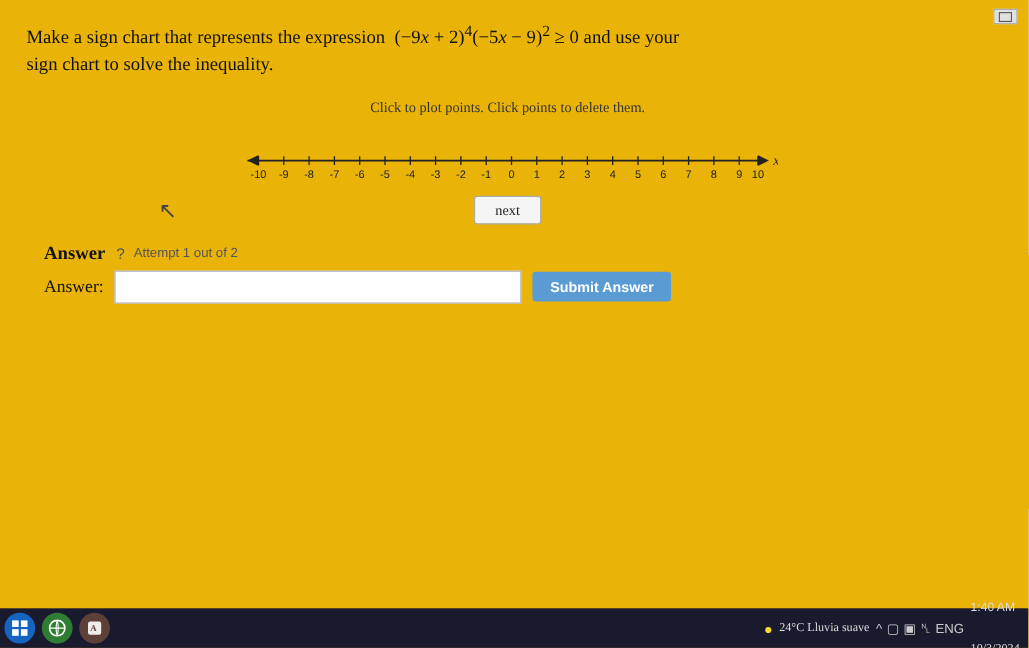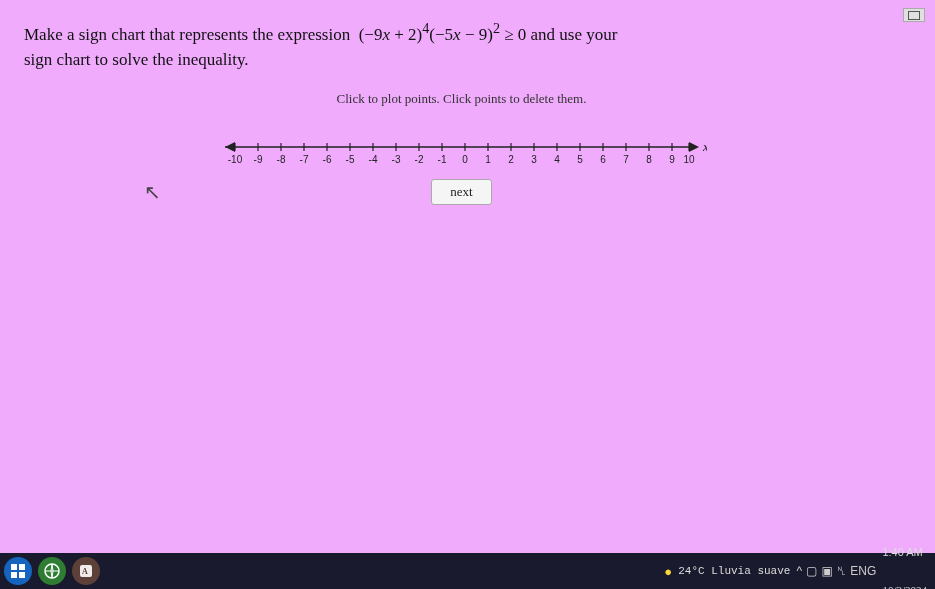--- a/index.html
+++ b/index.html
@@ -7,21 +7,21 @@
     body {
       width: 935px;
       height: 589px;
       background: #e8e8e8;
       font-family: 'Times New Roman', Times, serif;
       position: relative;
       overflow: hidden;
     }
 
     .main-content {
-      background: #f0abfc;
+      background: #eab308;
       width: 100%;
       height: 100%;
       position: relative;
       padding: 18px 36px 0 24px;
     }
 
     .problem-text {
       font-size: 17px;
       line-height: 1.5;
       color: #111;
@@ -304,20 +304,32 @@
       <text x="472" y="38" font-size="10" font-family="Arial,sans-serif" text-anchor="middle" fill="#222">10</text>
     </svg>
 
     <div style="position:absolute; left:120px; top:55px; font-size:20px; color:#444; pointer-events:none;">↖</div>
   </div>
 
   <div class="next-btn-area">
     <button class="next-btn">next</button>
   </div>
 
+  <div class="answer-section">
+    <div class="answer-label-row">
+      <span class="answer-word">Answer</span>
+      <span class="question-mark">?</span>
+      <span class="attempt-text">Attempt 1 out of 2</span>
+    </div>
+    <div class="answer-input-row">
+      <span class="answer-label-inline">Answer:</span>
+      <input class="answer-input" type="text" value="" style="">
+      <button class="submit-btn">Submit Answer</button>
+    </div>
+  </div>
 
   <div class="taskbar">
     <div class="taskbar-left">
 
       <div class="taskbar-icon-circle" style="background:#1565c0;">
         <svg width="16" height="16" viewBox="0 0 16 16">
             <rect x="1" y="1" width="6" height="6" fill="#fff"></rect>
             <rect x="9" y="1" width="6" height="6" fill="#fff"></rect>
             <rect x="1" y="9" width="6" height="6" fill="#fff"></rect>
             <rect x="9" y="9" width="6" height="6" fill="#fff"></rect>
@@ -336,21 +348,21 @@
       <div class="taskbar-icon-circle" style="background:#5d4037;">
         <svg width="14" height="14" viewBox="0 0 14 14">
             <rect x="1" y="1" width="12" height="12" rx="2" fill="#fff" opacity="0.9"></rect>
             <text x="3" y="10" font-size="8" fill="#5d4037" font-weight="bold">A</text>
           </svg>
       </div>
     </div>
     <div class="taskbar-right">
 
       <span style="color:#fdd835; font-size:13px;">●</span>
-      <span style="font-size:11px; color:#ddd; font-family:Liberation Mono, monospace;">24°C  Lluvia suave</span>
+      <span style="font-size:11px; color:#ddd; font-family:Liberation Serif, serif;">24°C  Lluvia suave</span>
 
       <div class="sys-icons">
         <span style="cursor:pointer;">^</span>
         <span>▢</span>
         <span>▣</span>
         <span>␤</span>
         <span>ENG</span>
       </div>
 
       <div class="taskbar-time">

